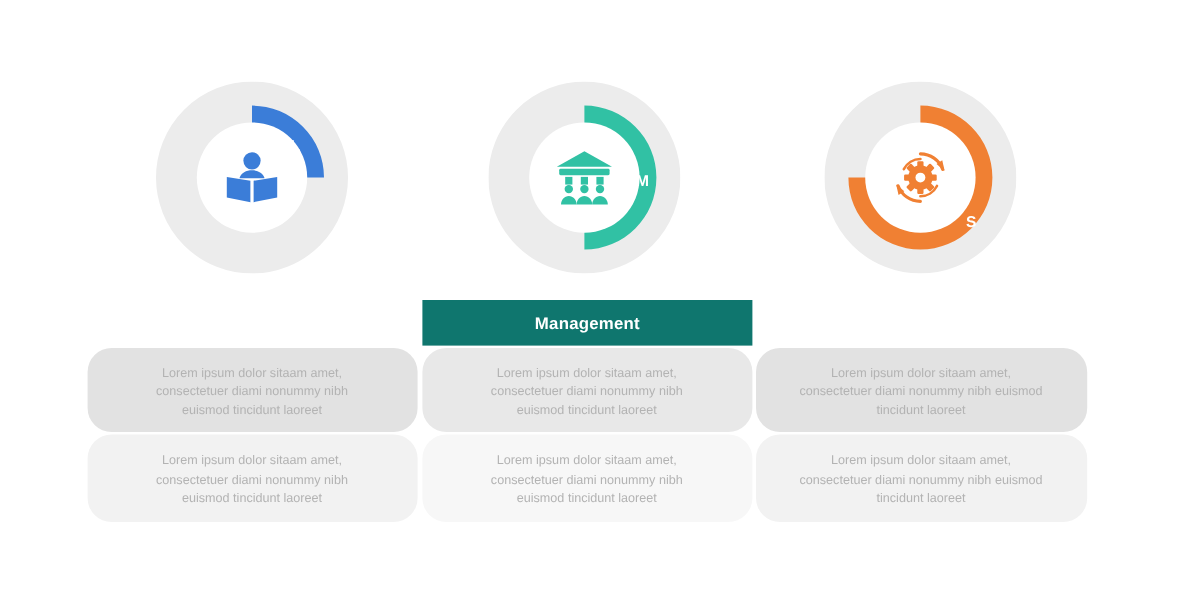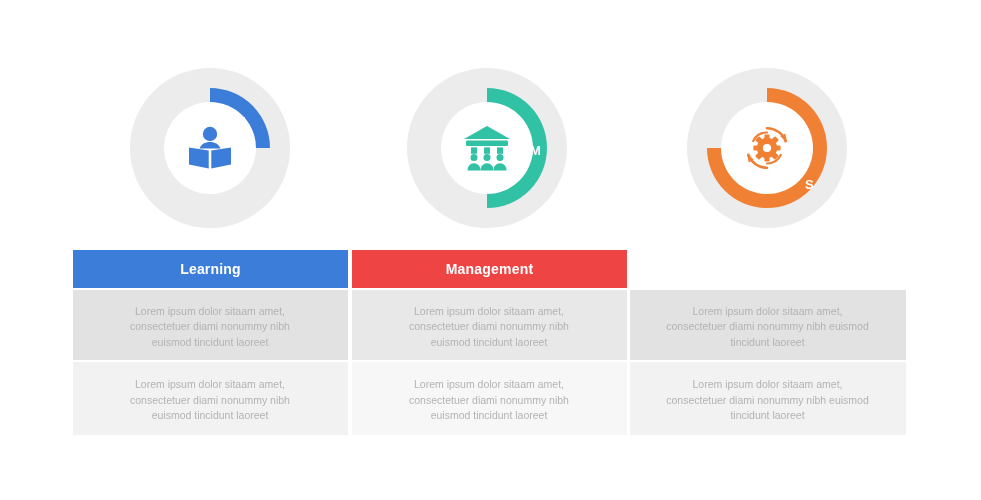--- a/index.html
+++ b/index.html
@@ -125,20 +125,21 @@
 
   .cell {
     position: absolute;
     left: 0;
     width: 100%;
     box-sizing: border-box;
     display: flex;
     align-items: center;
     justify-content: center;
     padding: 4px 37px 0 36px;
+    border-radius: 20px;
   }
   .cell.r1 { top: 40px; height: 70px; }
   .cell.r2 { top: 112px; height: 73px; }
 
   .cell p {
     margin: 0;
     text-align: center;
     color: #b3b3b3;
     font-size: 10.5px;
     line-height: 15.5px;
@@ -231,33 +232,30 @@
           </svg>
         </div>
         <div class="donut-letter l3">S</div>
       </div>
     </div>
   </div>
 
   <div class="table">
 
     <div class="col k1">
-      <div class="col-head" style="background:#3b7dd8">
-        <span>Learning</span>
-      </div>
       <div class="cell r1" style="background:#e2e2e2">
         <p>Lorem ipsum dolor sitaam amet, consectetuer diami nonummy  nibh euismod tincidunt laoreet</p>
       </div>
       <div class="cell r2" style="background:#f2f2f2">
         <p>Lorem ipsum dolor sitaam amet, consectetuer diami nonummy  nibh euismod tincidunt laoreet</p>
       </div>
     </div>
 
     <div class="col k2">
-      <div class="col-head" style="background:#ef4444">
+      <div class="col-head" style="background:#0f766e">
         <span>Management</span>
       </div>
       <div class="cell r1" style="background:#e8e8e8">
         <p>Lorem ipsum dolor sitaam amet, consectetuer diami nonummy  nibh euismod tincidunt laoreet</p>
       </div>
       <div class="cell r2" style="background:#f7f7f7">
         <p>Lorem ipsum dolor sitaam amet, consectetuer diami nonummy  nibh euismod tincidunt laoreet</p>
       </div>
     </div>
 

